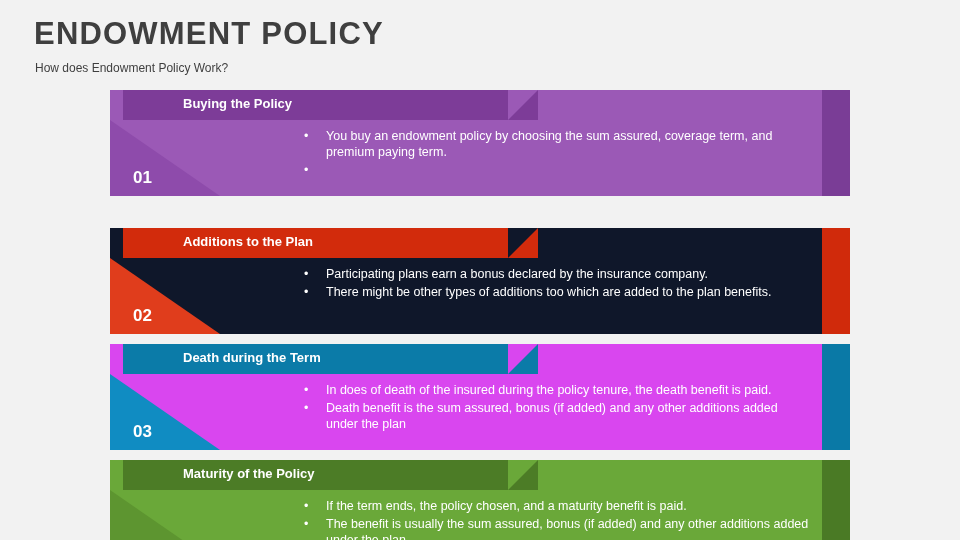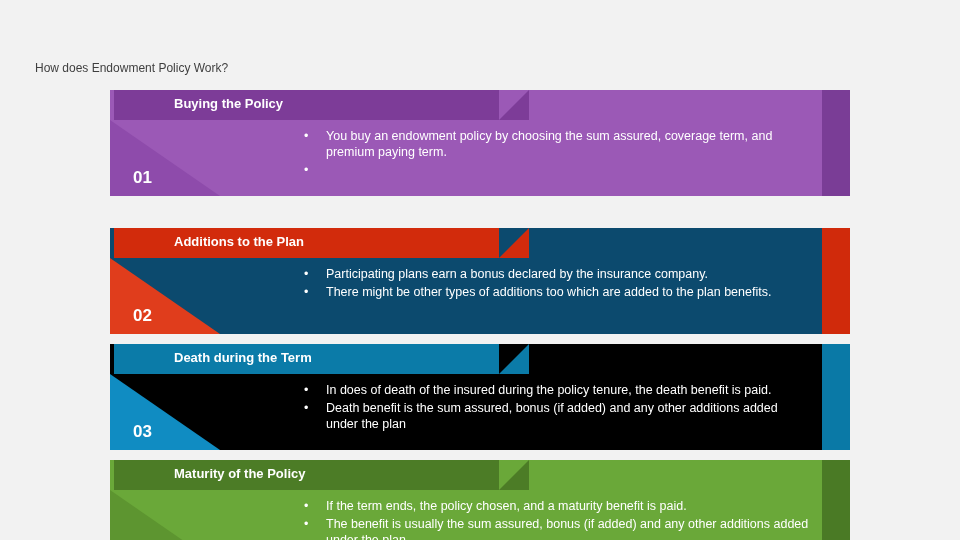--- a/index.html
+++ b/index.html
@@ -57,21 +57,21 @@
   .cap {
     position: absolute;
     right: 0;
     top: 0;
     bottom: 0;
     width: 28px;
   }
   
   .tab {
     position: absolute;
-    left: 4px;
+    left: 13px;
     top: 0;
     width: 415px;
     height: 24px;
   }
   .tab-inner {
     position: absolute;
     left: 0;
     top: 0;
     width: 385px;
     height: 30px;
@@ -142,20 +142,21 @@
     font-size: 12.5px;
     line-height: 16px;
     color: #ffffff;
   }
 </style>
 </head>
 <body style="background: rgb(242, 242, 242);">
 
 <div class="slide">
 
+  <div class="title">ENDOWMENT POLICY</div>
   <div class="subtitle">How does Endowment Policy Work?</div>
 
   <div class="rows" id="rows">
       <div class="row" style="height: 106px; background: rgb(155, 89, 182);">
         <div class="row-body">
           <div class="diag">
             <div class="diag-tri" style="border-width: 76px 0px 0px 110px; border-color: transparent transparent transparent rgb(142, 75, 171);"></div>
           </div>
           <div class="cap" style="background: rgb(122, 61, 150);"></div>
           <div class="tab">
@@ -163,39 +164,39 @@
             <div class="tab-slant" style="border-color: transparent transparent rgb(125, 60, 152);"></div>
             <div class="tab-label">Buying the Policy</div>
           </div>
           <div class="num">01</div>
           <div class="bullets">
             <div class="bullet"><span class="dot">•</span><span>You buy an endowment policy by choosing the sum assured, coverage term, and premium paying term.</span></div>
             <div class="bullet"><span class="dot">•</span></div>
           </div>
         </div>
       </div>
-      <div class="row" style="height: 106px; background: #0c4a6e; margin-top: 32px;">
+      <div class="row" style="height: 106px; background: #0f172a; margin-top: 32px;">
         <div class="row-body">
           <div class="diag">
             <div class="diag-tri" style="border-width: 76px 0px 0px 110px; border-color: transparent transparent transparent rgb(224, 61, 28);"></div>
           </div>
           <div class="cap" style="background: rgb(208, 42, 11);"></div>
           <div class="tab">
             <div class="tab-inner" style="background: rgb(210, 43, 12);"></div>
             <div class="tab-slant" style="border-color: transparent transparent rgb(210, 43, 12);"></div>
             <div class="tab-label">Additions to the Plan</div>
           </div>
           <div class="num">02</div>
           <div class="bullets">
             <div class="bullet"><span class="dot">•</span><span>Participating plans earn a bonus declared by the insurance company.</span></div>
             <div class="bullet"><span class="dot">•</span><span>There might be other types of additions too which are added to the plan benefits.</span></div>
           </div>
         </div>
       </div>
-      <div class="row" style="height: 106px; background: #000000;">
+      <div class="row" style="height: 106px; background: #d946ef;">
         <div class="row-body">
           <div class="diag">
             <div class="diag-tri" style="border-width: 76px 0px 0px 110px; border-color: transparent transparent transparent rgb(16, 140, 194);"></div>
           </div>
           <div class="cap" style="background: rgb(10, 121, 166);"></div>
           <div class="tab">
             <div class="tab-inner" style="background: rgb(11, 123, 168);"></div>
             <div class="tab-slant" style="border-color: transparent transparent rgb(11, 123, 168);"></div>
             <div class="tab-label">Death during the Term</div>
           </div>

